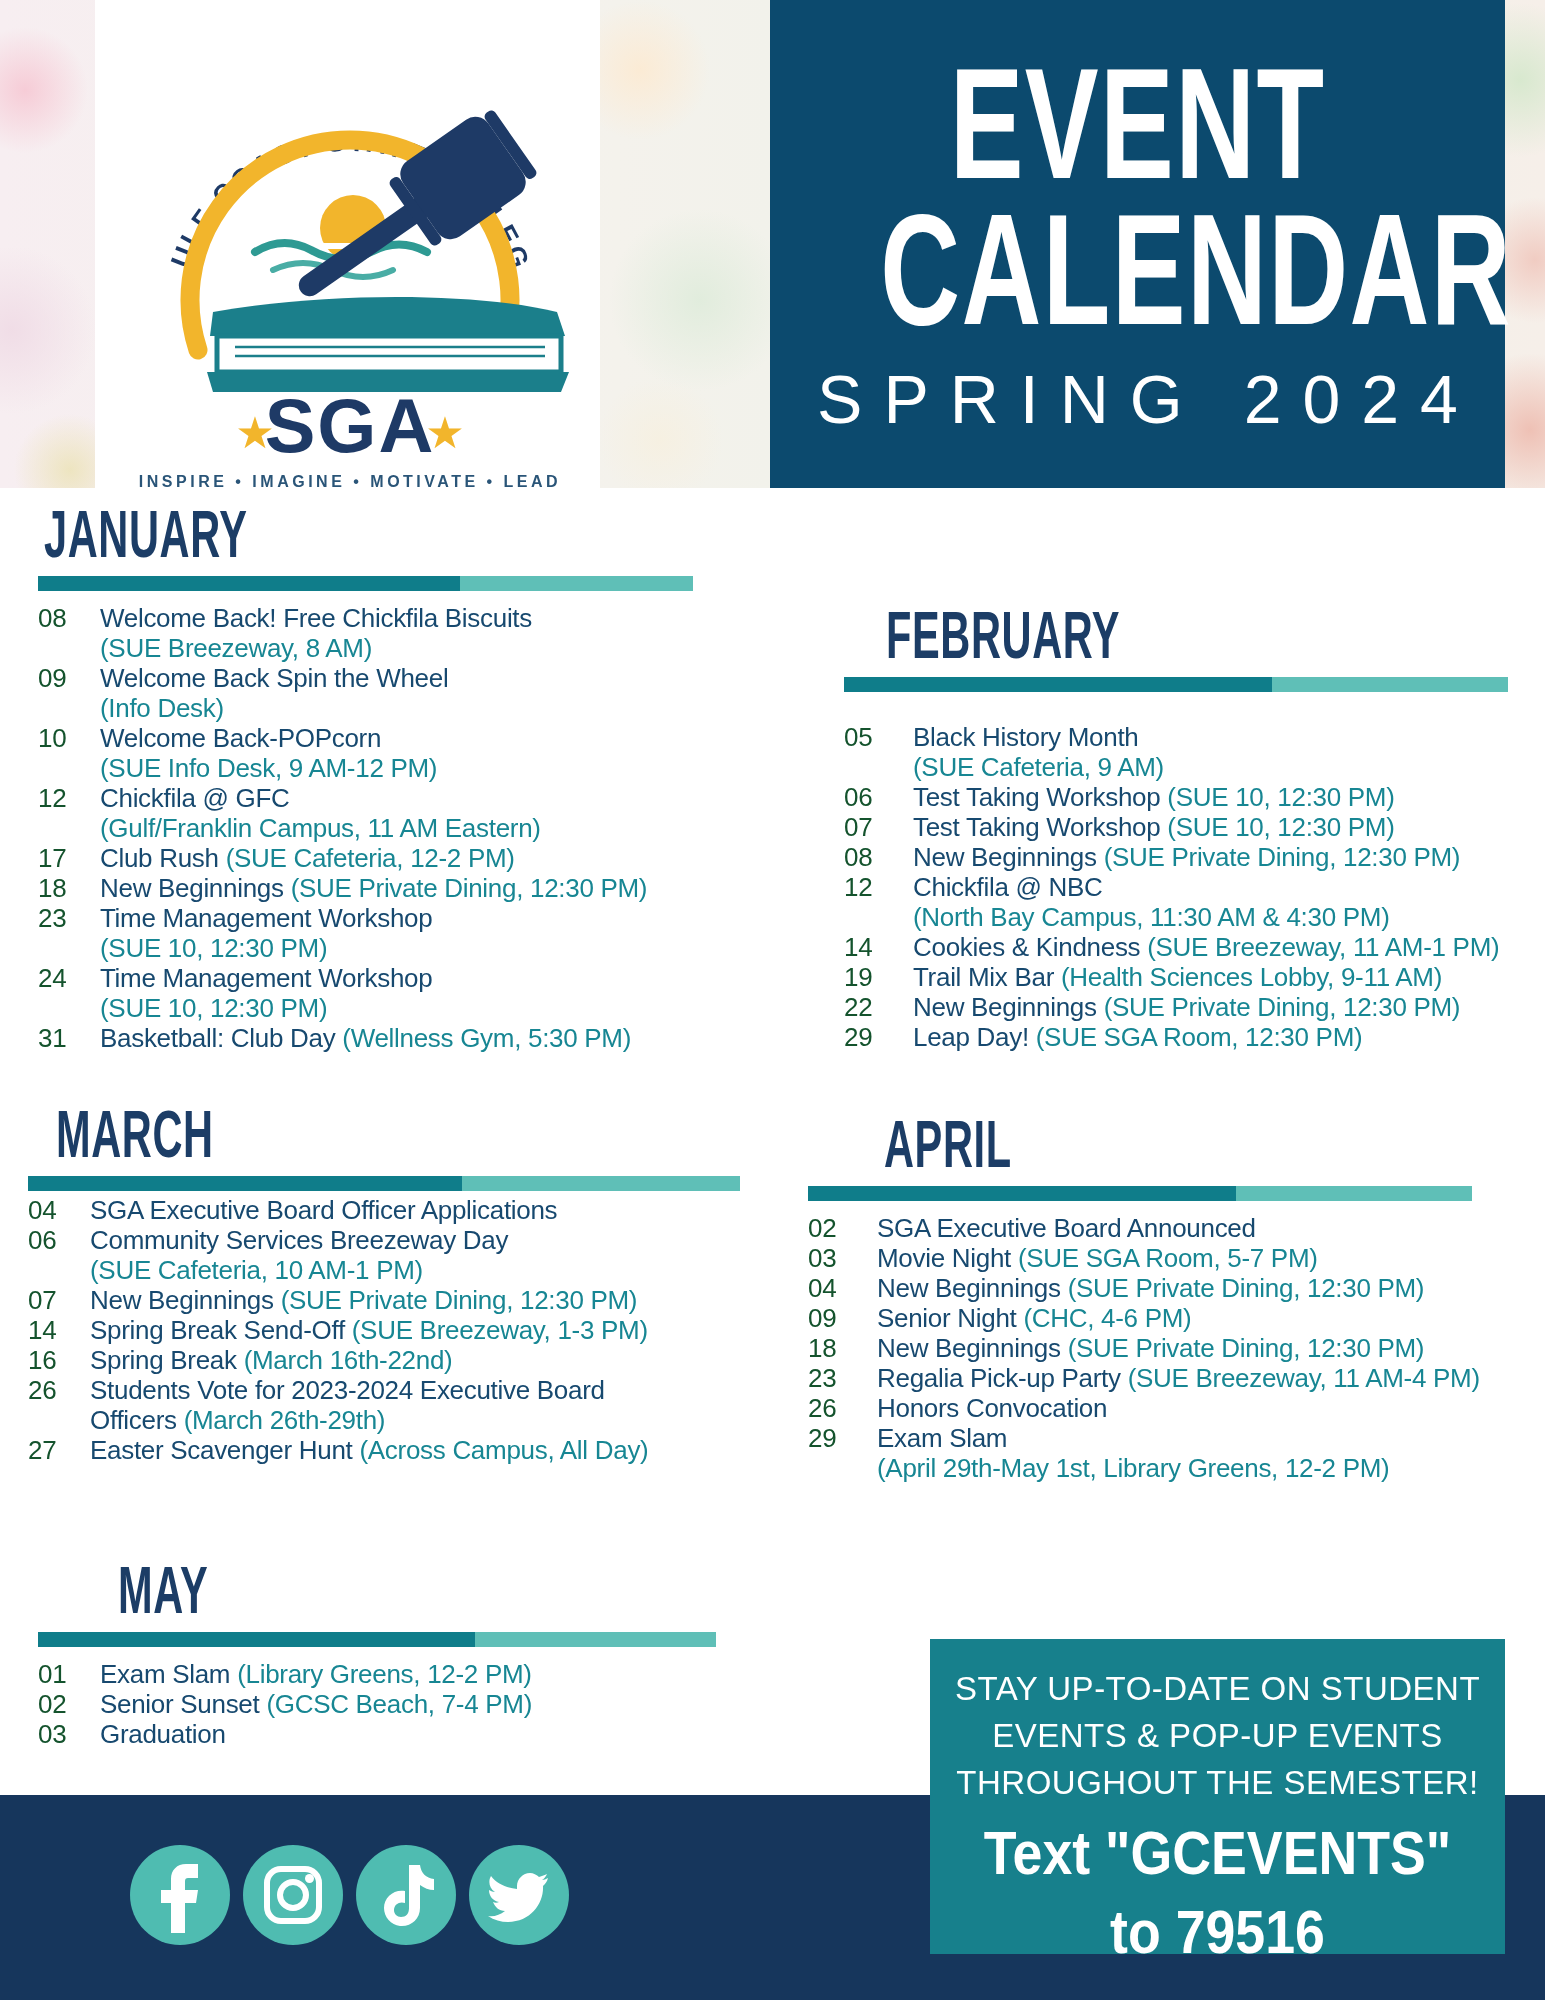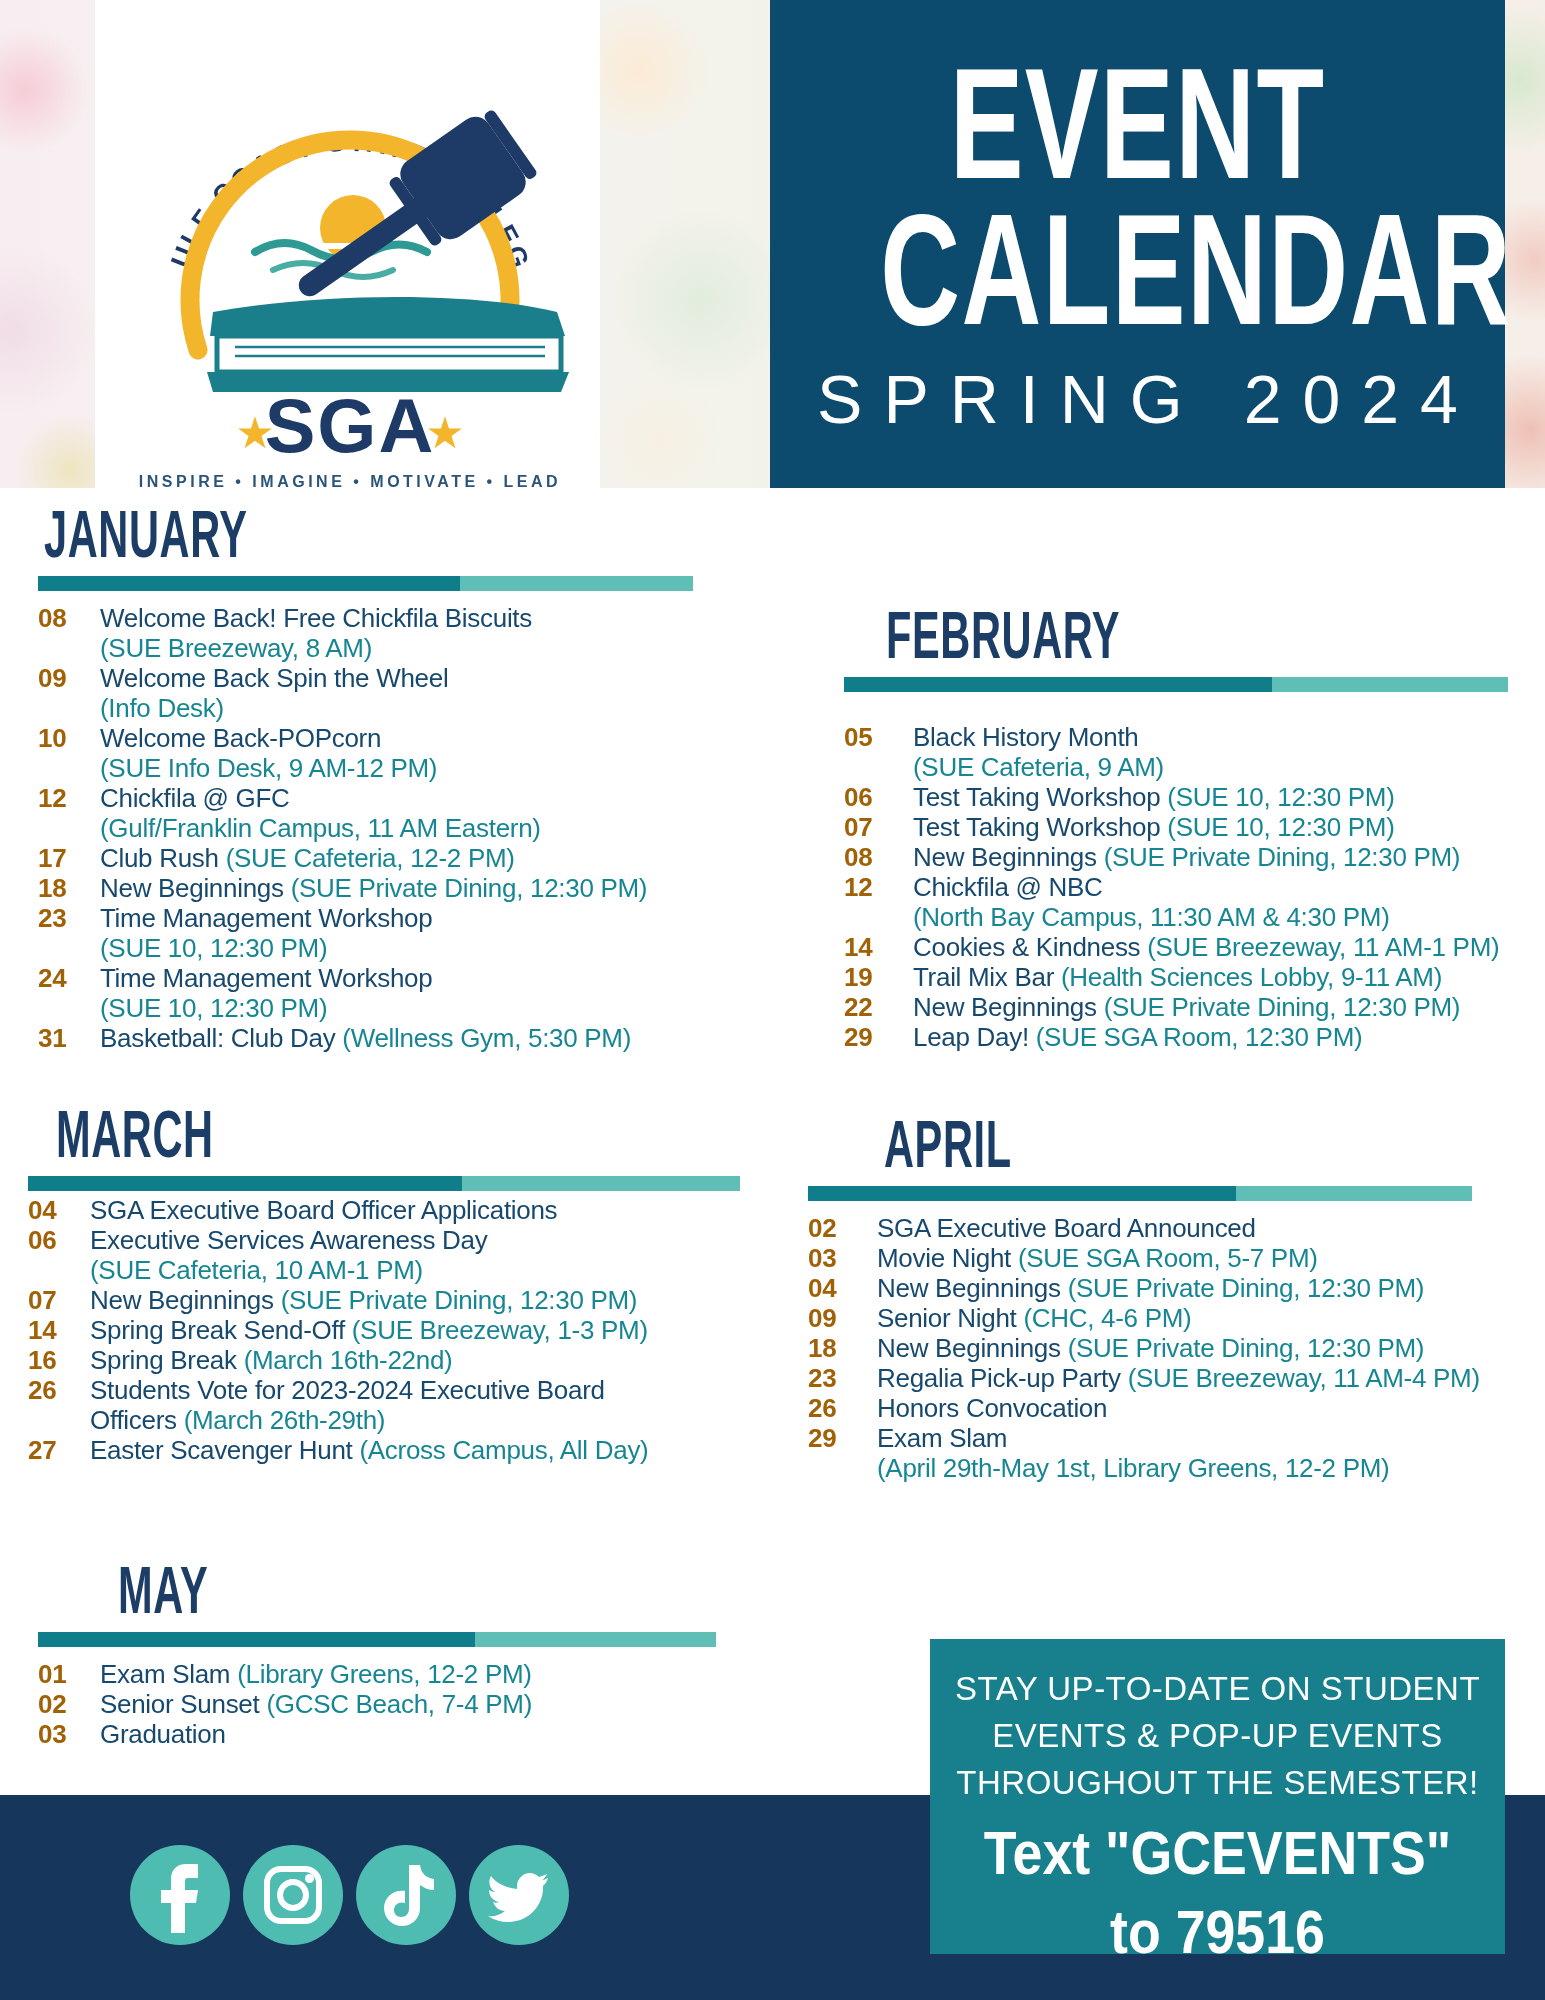--- a/index.html
+++ b/index.html
@@ -48,21 +48,21 @@
   #m2 .divider{width:712px}
   #m3 .divider{width:664px}
   #m4 .divider{width:678px}
   .divider .dk{width:64.5%;background:#0F7D8A;}
   #m2 .divider .dk{width:61%;}
   .divider .lt{flex:1;background:#5FBFB7;}
   .events{margin-top:12px;font-size:26px;line-height:30px;letter-spacing:-0.3px;}
   #m1 .events{margin-top:30px}
   #m2 .events{margin-top:4px}
   .event-row{display:flex;}
-  .event-day{font-weight:700;color:#a16207;flex:0 0 62px;}
+  .event-day{font-weight:400;color:#14532d;flex:0 0 62px;}
   .col-r .event-day{flex-basis:69px;}
   .ev-title{font-weight:400;color:#17496F;}
   .ev-loc{font-weight:400;color:#178693;}
   
   .footer-bar{position:absolute;left:0;top:1795px;width:1545px;height:205px;background:#16365C;}
   .social{position:absolute;left:130px;top:1845px;display:flex;gap:13px;}
   .sc{width:100px;height:100px;border-radius:50%;background:#4FBCB1;
       display:flex;align-items:center;justify-content:center;}
   .cta{position:absolute;left:930px;top:1639px;width:575px;height:315px;background:#17808C;
        color:#fff;text-align:center;padding-top:26px;box-sizing:border-box;}
@@ -263,21 +263,21 @@
     <div class="events">
         <div class="event-row">
           <span class="event-day">04</span>
           <div class="event-content">
             <div><span class="ev-title">SGA Executive Board Officer Applications</span></div>
           </div>
         </div>
         <div class="event-row">
           <span class="event-day">06</span>
           <div class="event-content">
-            <div><span class="ev-title">Executive Services Awareness Day</span></div>
+            <div><span class="ev-title">Community Services Breezeway Day</span></div>
             <div><span class="ev-loc">(SUE Cafeteria, 10 AM-1 PM)</span></div>
           </div>
         </div>
         <div class="event-row">
           <span class="event-day">07</span>
           <div class="event-content">
             <div><span class="ev-title">New Beginnings</span> <span class="ev-loc">(SUE Private Dining, 12:30 PM)</span></div>
           </div>
         </div>
         <div class="event-row">

